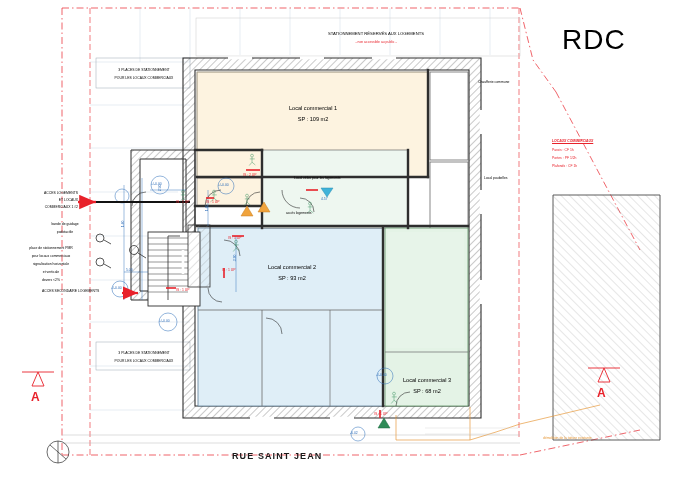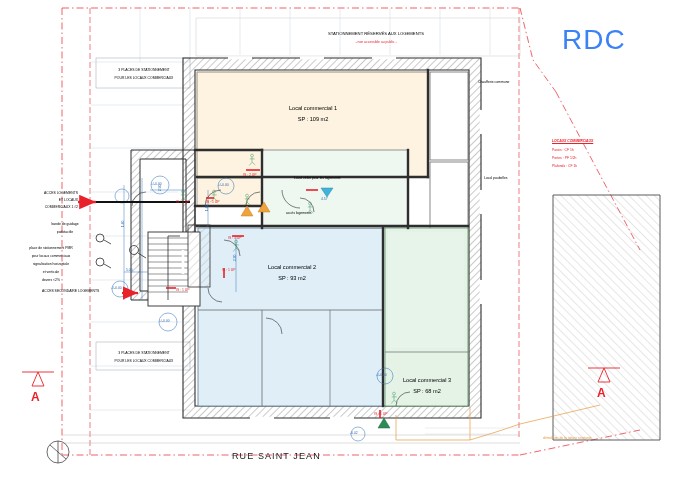--- a/index.html
+++ b/index.html
@@ -18,26 +18,26 @@
   .sm { font-size:5.6px; }
   .red { color:#e8212a; }
   .ired { color:#e8212a; font-style:italic; font-weight:bold; }
   .orange { color:#e79a3c; }
   .blue { color:#2b6cb8; }
   .ctr { text-align:center; }
   .ul { text-decoration:underline; }
 
   #title {
     position:absolute; left:562px; top:24px;
-    font-size:28px; letter-spacing:1px; color:#3b82f6;
+    font-size:28px; letter-spacing:1px; color:#000000;
     font-family:"Liberation Sans", sans-serif;
   }
   #street {
     position:absolute; left:232px; top:451px;
-    font-size:9px; letter-spacing:1.1px; color:#1a1a1a; font-weight:normal;
+    font-size:9px; letter-spacing:1.1px; color:#1a1a1a; font-weight:bold;
   }
   .secA { position:absolute; font-size:12px; font-weight:bold; color:#e8212a; }
 </style>
 </head>
 <body>
 
 <svg id="plan" viewBox="0 0 700 495">
   <defs>
     <pattern id="hatch" width="5" height="5" patternTransform="rotate(45)" patternUnits="userSpaceOnUse">
       <line x1="0" y1="0" x2="0" y2="5" stroke="#4a4a4a" stroke-width="0.6"></line>

